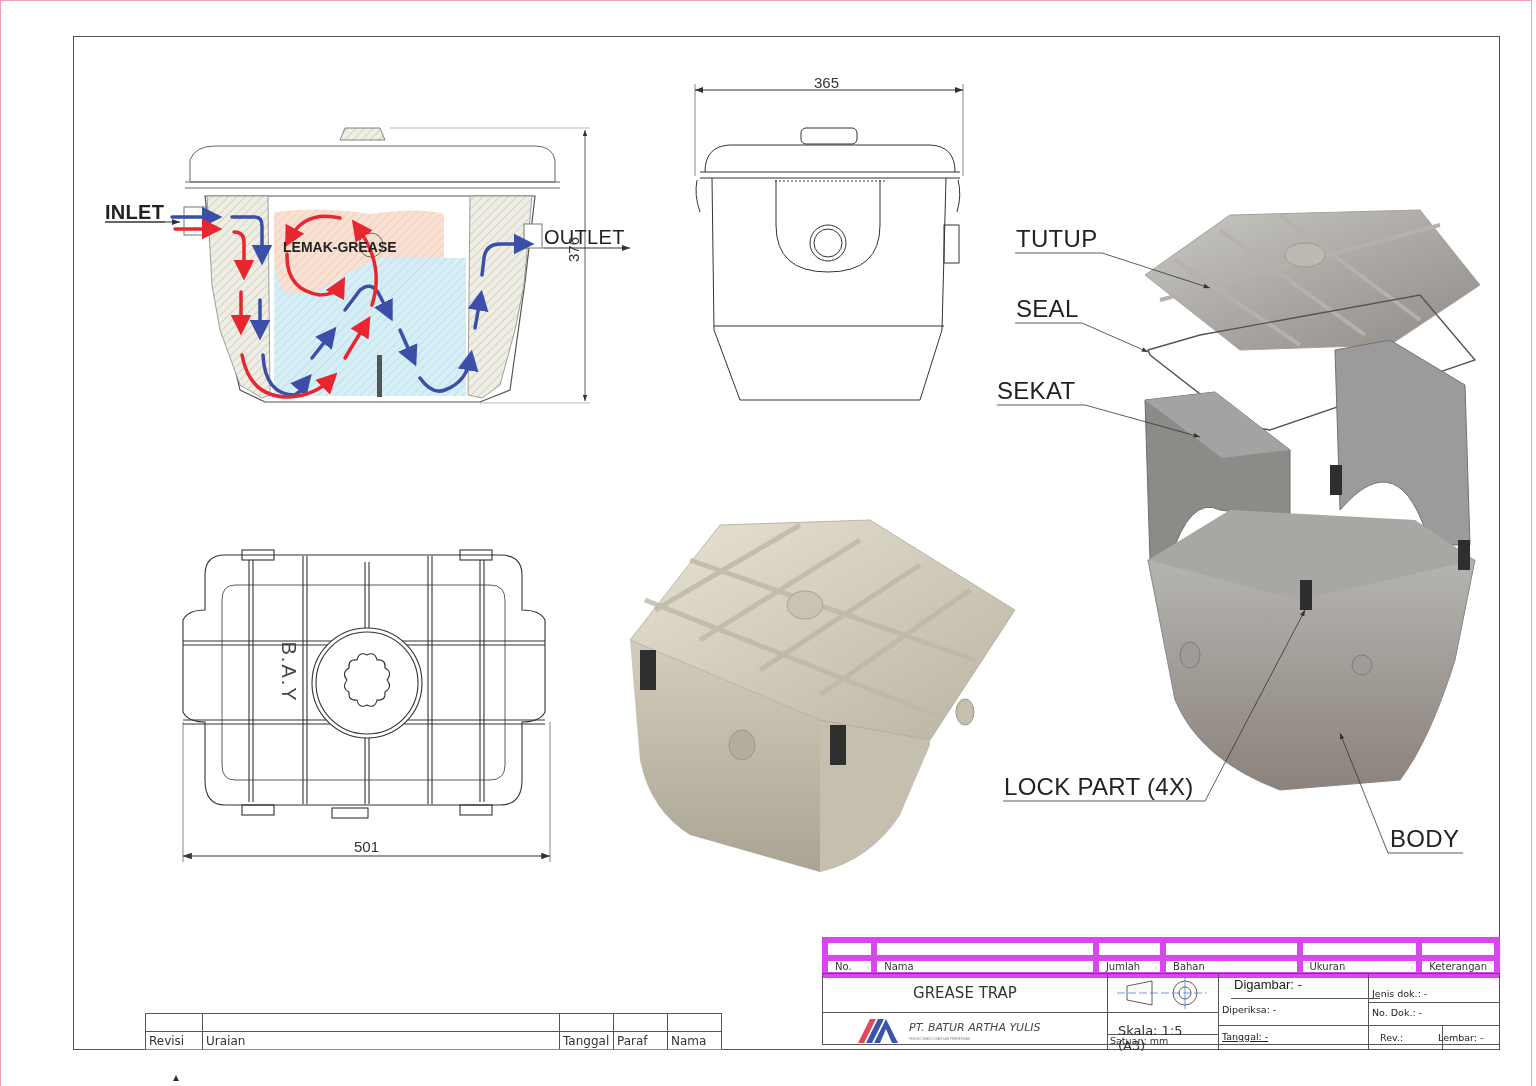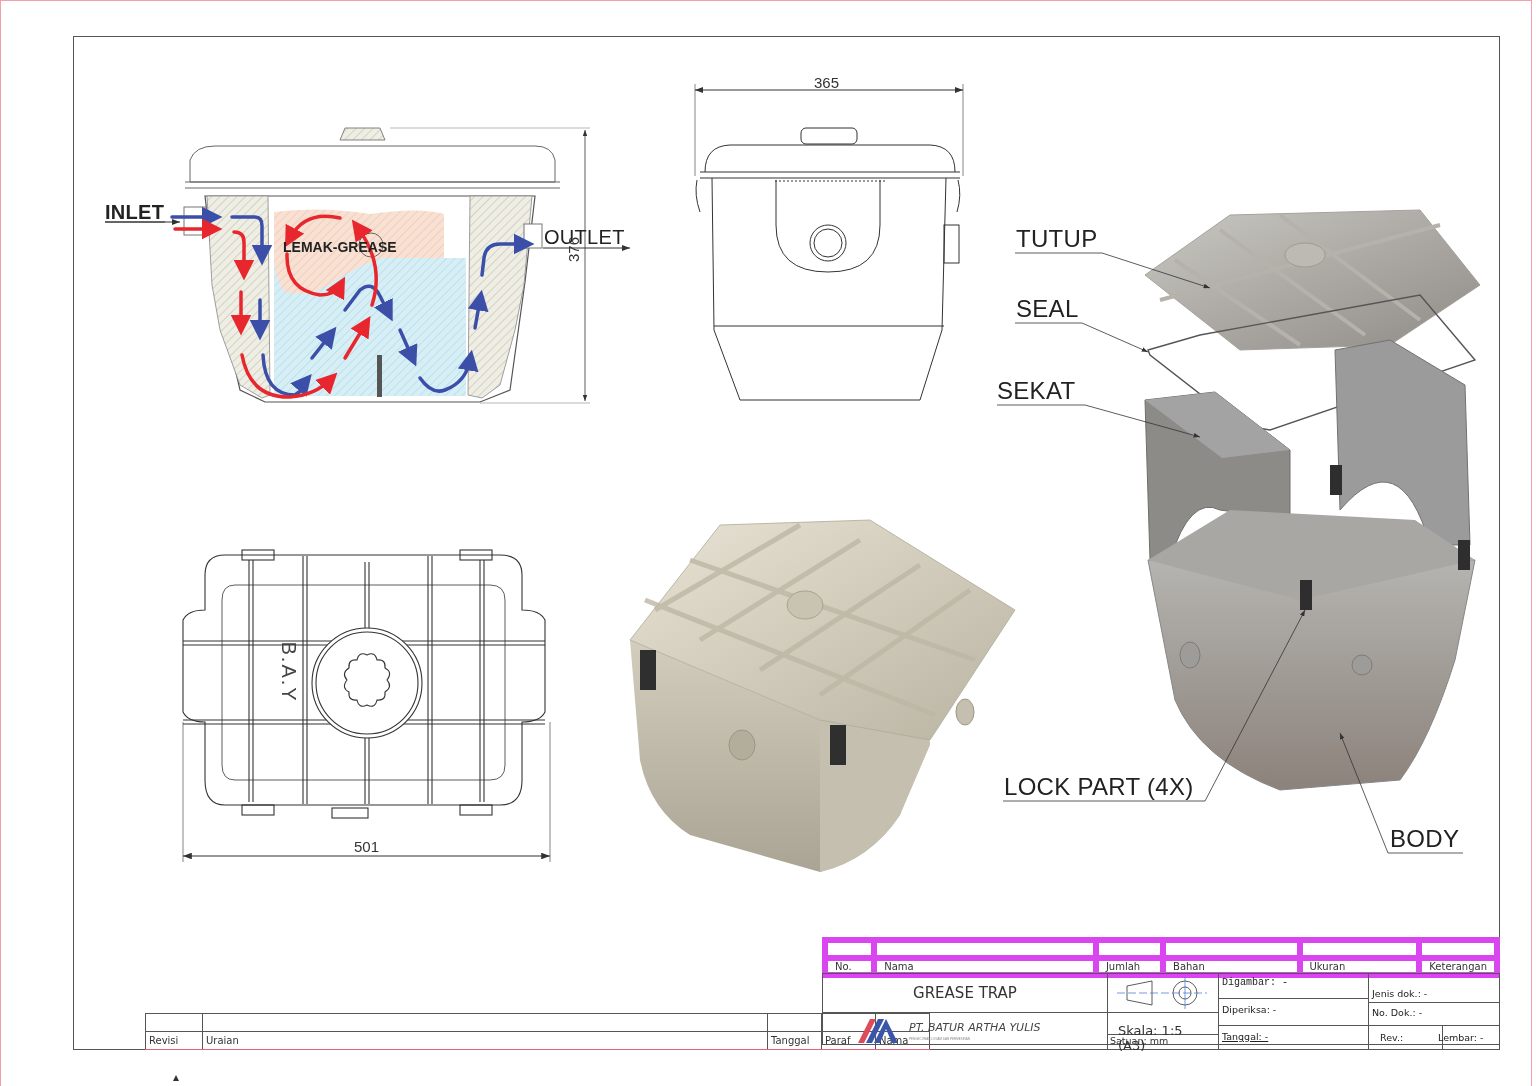--- a/index.html
+++ b/index.html
@@ -10,21 +10,21 @@
   .frame { position:absolute; left:73px; top:36px; width:1427px; height:1014px;
            border:1px solid #555; box-sizing:border-box; }
   .abs { position:absolute; }
   .label { position:absolute; font-family:"Liberation Sans", sans-serif; color:#222; white-space:nowrap; }
   .callout { font-size:24px; letter-spacing:0.3px; }
   .dim { font-size:15px; color:#333; }
   svg { position:absolute; overflow:visible; }
   
   .tb { position:absolute; border-collapse:collapse; font-family:"DejaVu Sans", sans-serif; font-size:10px; color:#333; }
   .tb td { border:6px solid #d946ef; padding:0 7px; vertical-align:middle; white-space:nowrap; }
-  .rev { position:absolute; left:145px; top:1013px; width:785px; height:37px; border-collapse:collapse; font-family:"DejaVu Sans", sans-serif; font-size:10px; color:#333;border-radius:11px; }
+  .rev { position:absolute; left:145px; top:1013px; width:577px; height:37px; border-collapse:collapse; font-family:"DejaVu Sans", sans-serif; font-size:12px; color:#333;border-radius:11px; }
   .rev td { border:1px solid #555; padding:0 3px; white-space:nowrap; }
   .rev tr.r2 td { border-bottom:1px solid #e46178; }
 </style>
 </head>
 <body>
 
 <div class="page-edge"></div>
 <div class="frame"></div>
 
 <div>
@@ -322,21 +322,21 @@
         <circle cx="78" cy="19" r="12" fill="none" stroke="#333" stroke-width="0.8"></circle>
         <circle cx="78" cy="19" r="6" fill="none" stroke="#333" stroke-width="0.8"></circle>
         <line x1="10" y1="19" x2="100" y2="19" stroke="#3a6fd1" stroke-width="0.7" stroke-dasharray="8,3"></line>
         <line x1="78" y1="3" x2="78" y2="35" stroke="#3a6fd1" stroke-width="0.7"></line>
       </svg>
     </div>
     <div class="abs" style="left:284px;top:38px;width:111px;height:19px;border-bottom:1px solid #555;font-family:'DejaVu Sans',sans-serif;font-size:13px;color:#333;padding:11px;box-sizing:border-box;">Skala: 1:5 (A3)</div>
     <div class="abs" style="left:284px;top:57px;width:111px;height:19px;font-family:'DejaVu Sans',sans-serif;font-size:9.5px;color:#333;padding:4px 3px;box-sizing:border-box;">Satuan: mm</div>
 
     <div class="abs" style="left:395px;top:0;width:151px;height:76px;border-left:1px solid #555;border-right:1px solid #555;box-sizing:border-box;">
-      <div class="abs" style="left:0;top:0;width:149px;height:25px;border-bottom:1px solid #555;font-family:Liberation Mono, monospace;font-size:10px;padding:3px;box-sizing:border-box;">Digambar: -</div>
+      <div class="abs" style="left:12px;top:0;width:149px;height:25px;border-bottom:1px solid #555;font-family:Liberation Sans, sans-serif;font-size:13px;padding:3px;box-sizing:border-box;">Digambar: -</div>
       <div class="abs" style="left:0;top:25px;width:149px;height:27px;border-bottom:1px solid #555;font-family:'DejaVu Sans',sans-serif;font-size:9.5px;padding:5px 3px;box-sizing:border-box;">Diperiksa: -</div>
       <div class="abs" style="left:0;top:52px;width:149px;height:24px;font-family:'DejaVu Sans',sans-serif;font-size:9.5px;padding:5px 3px;box-sizing:border-box;text-decoration:underline;">Tanggal: -</div>
     </div>
 
     <div class="abs" style="left:546px;top:0;width:131px;height:76px;">
       <div class="abs" style="left:0;top:0;width:131px;height:25px;border-bottom:1px solid #555;font-family:'DejaVu Sans',sans-serif;font-size:9.5px;padding:14px 3px;box-sizing:border-box;">Jenis dok.: -</div>
       <div class="abs" style="left:0;top:25px;width:131px;height:27px;border-bottom:1px solid #555;font-family:'DejaVu Sans',sans-serif;font-size:9.5px;padding:8px 3px;box-sizing:border-box;">No. Dok.: -</div>
       <div class="abs" style="left:8px;top:52px;width:66px;height:24px;border-right:1px solid #555;font-family:'DejaVu Sans',sans-serif;font-size:9.5px;padding:6px 3px;box-sizing:border-box;">Rev.:</div>
       <div class="abs" style="left:66px;top:52px;width:65px;height:24px;font-family:'DejaVu Sans',sans-serif;font-size:9.5px;padding:6px 3px;box-sizing:border-box;">Lembar: -</div>
     </div>

